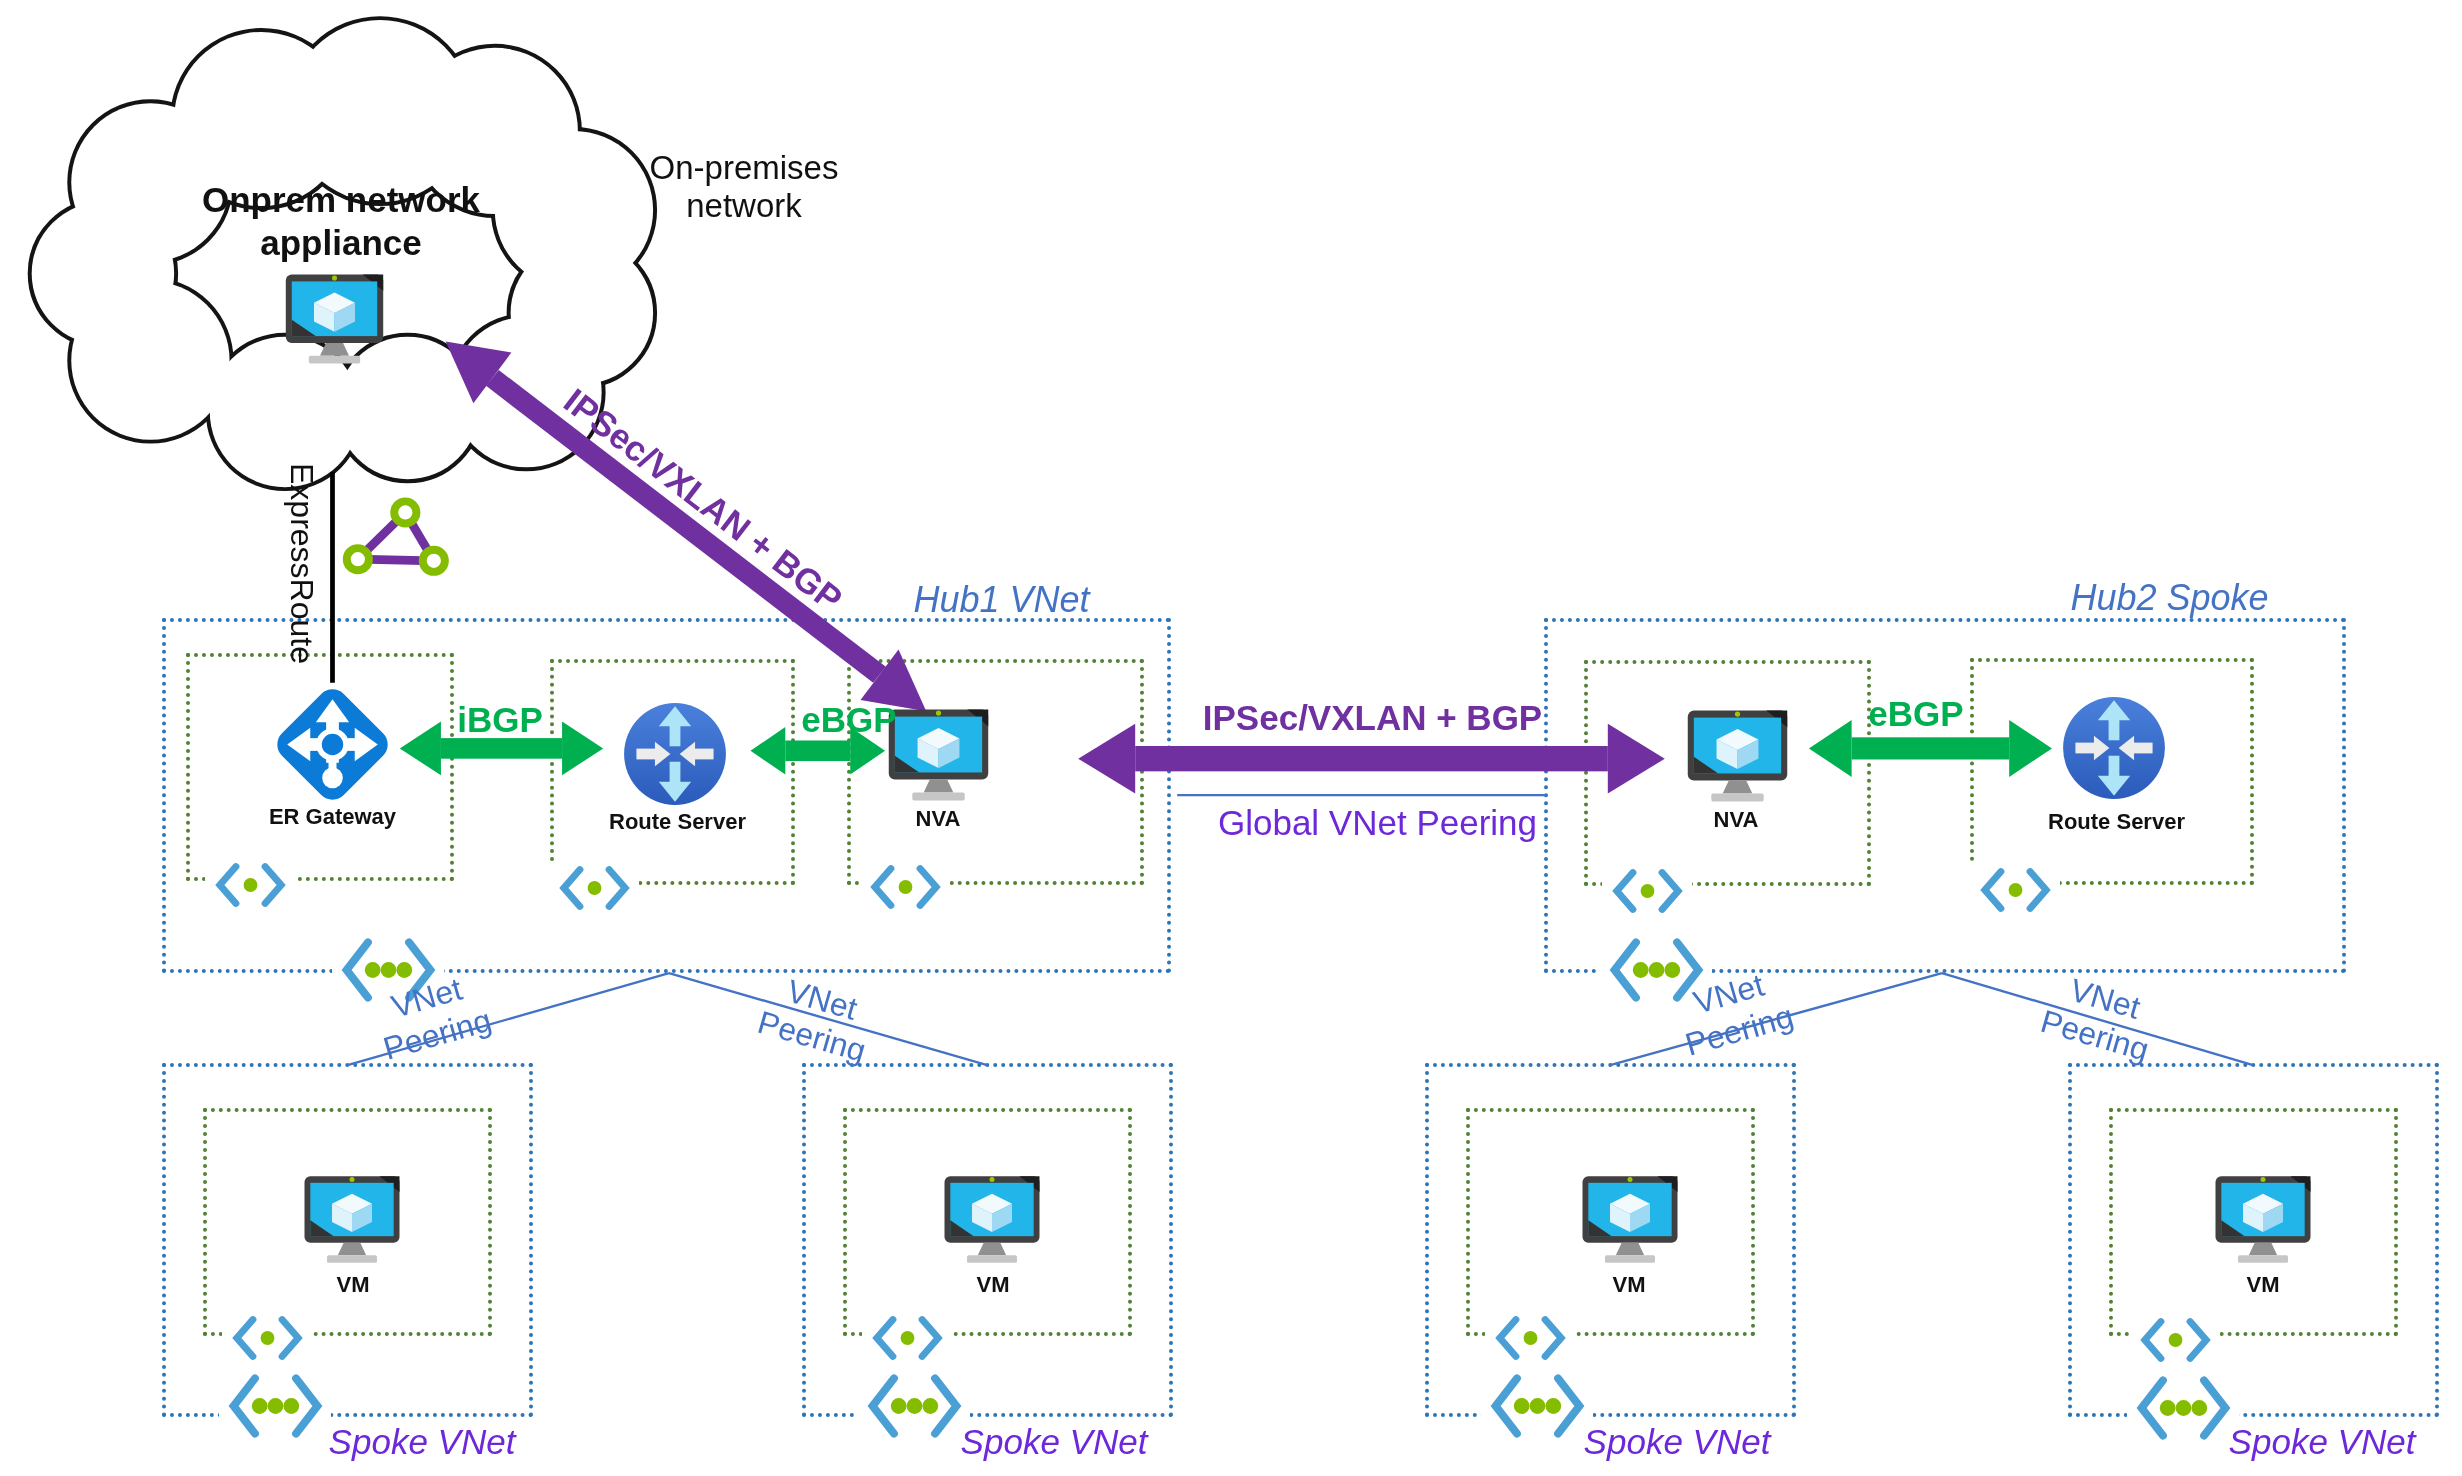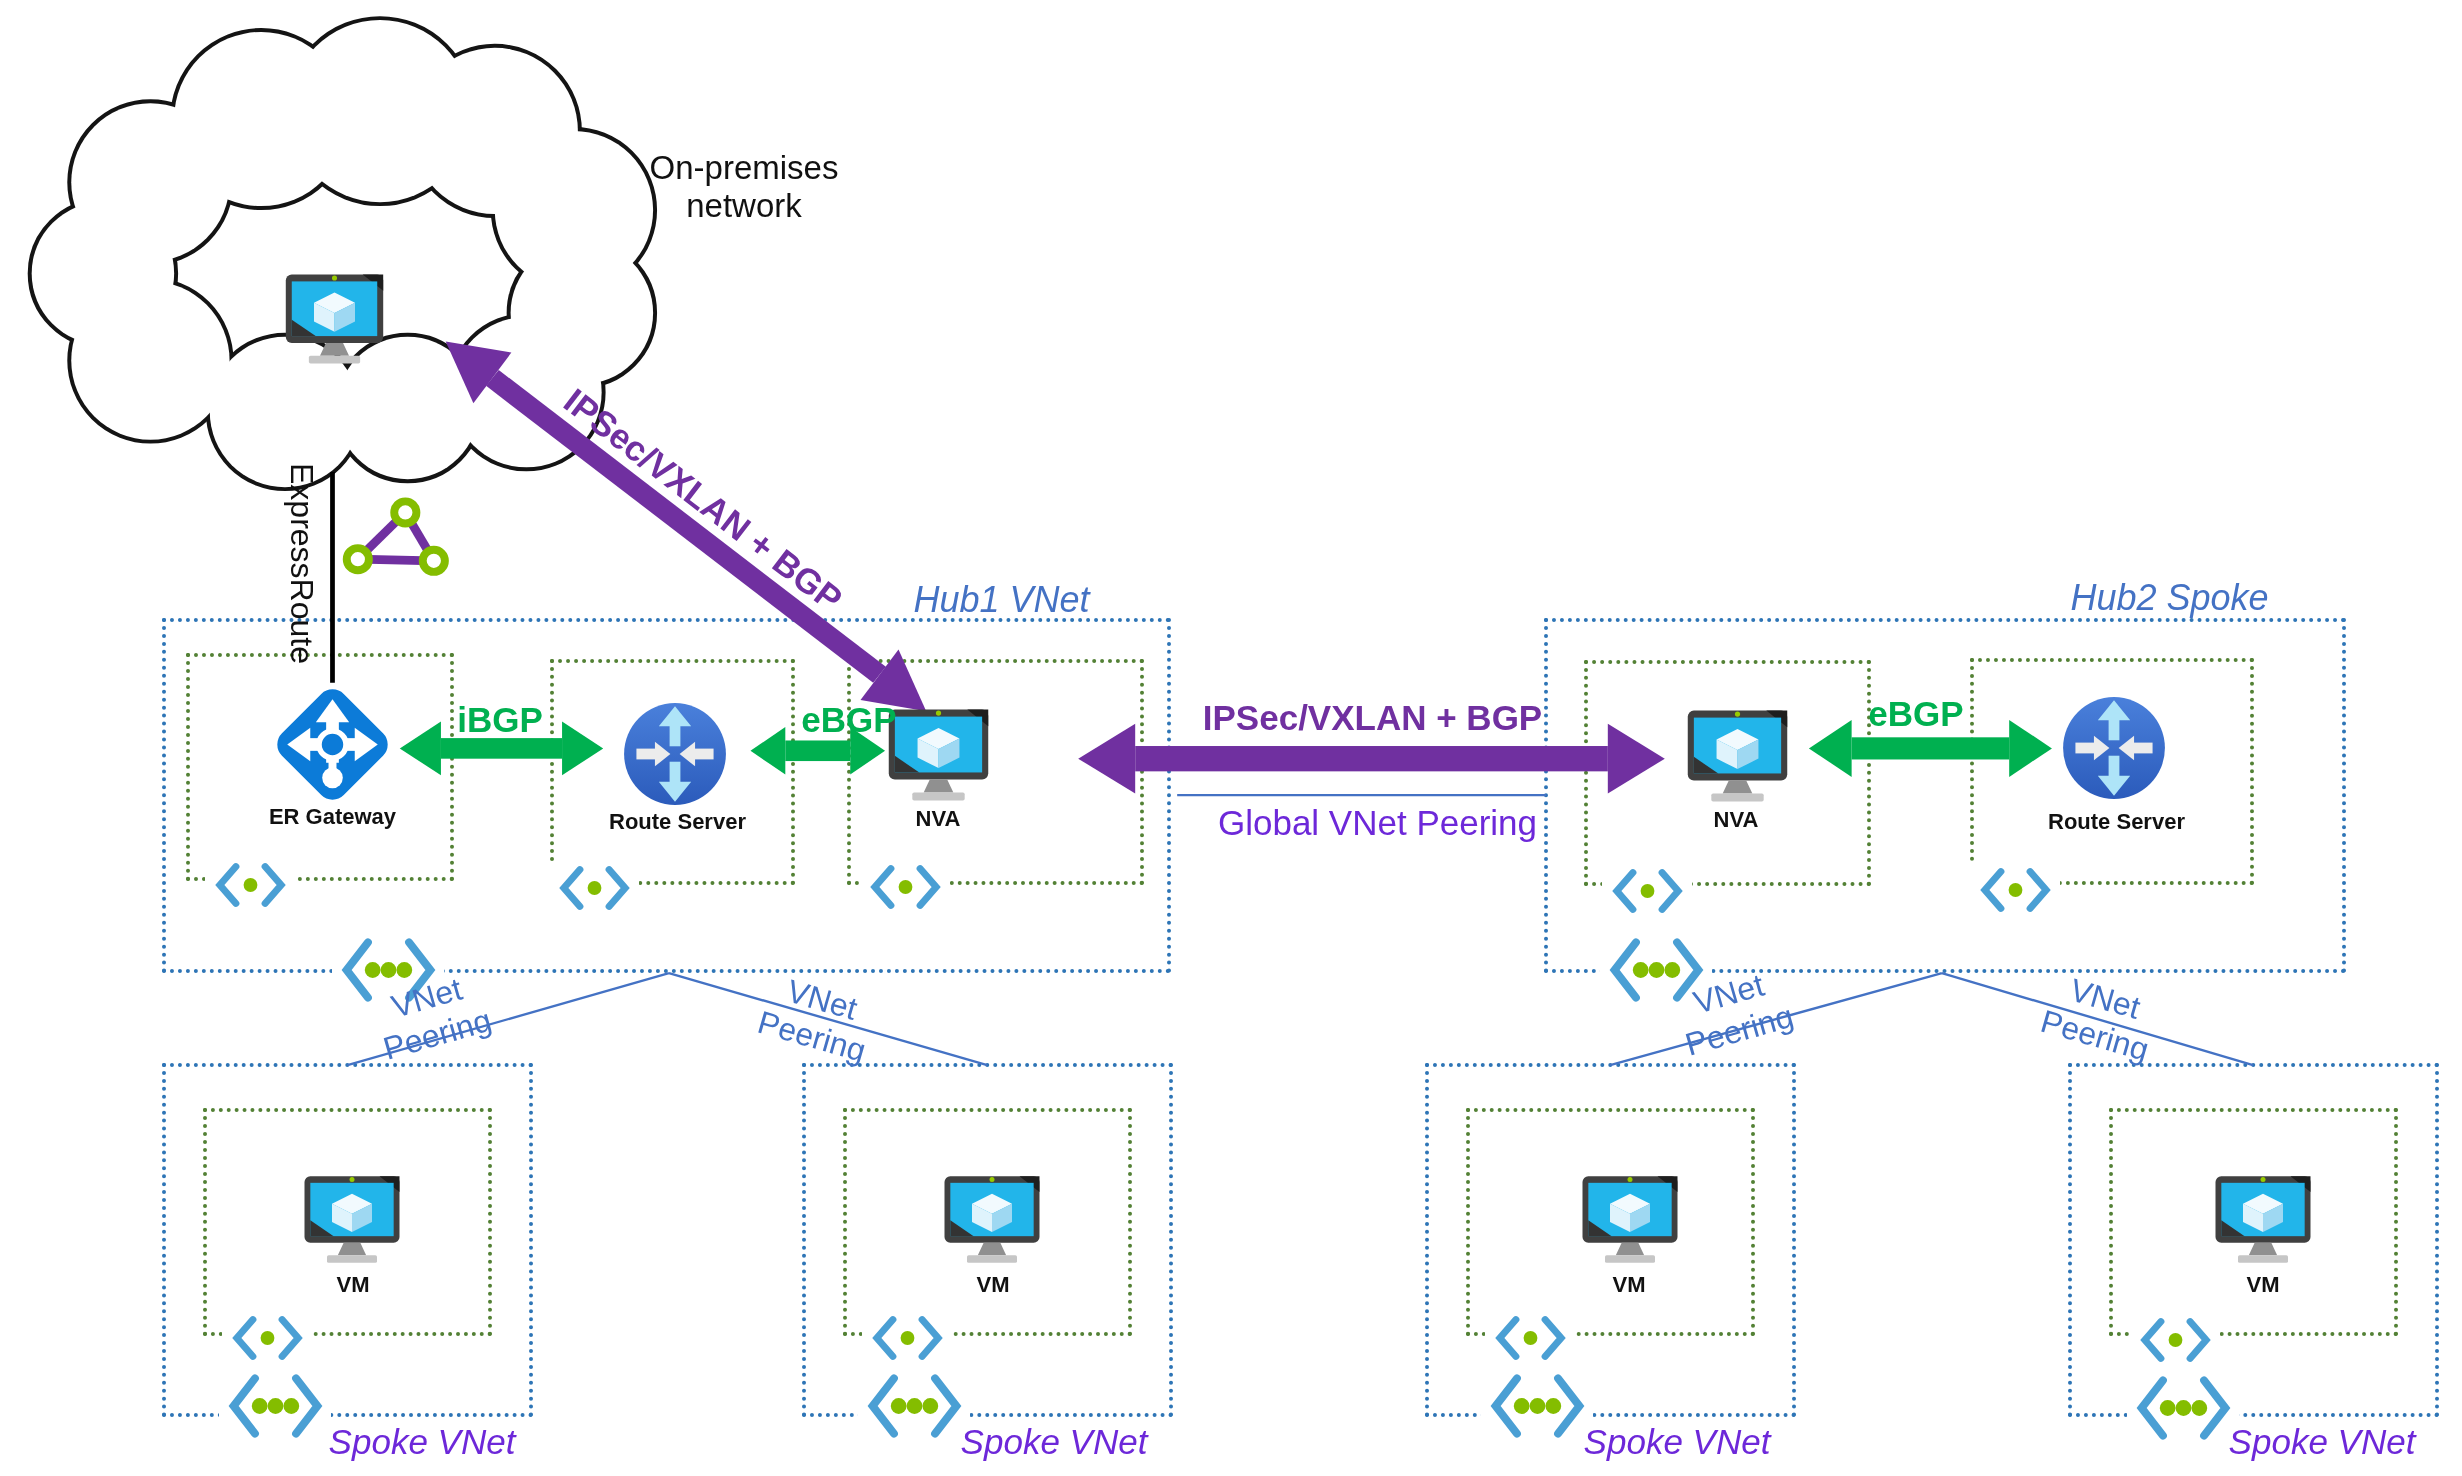--- a/index.html
+++ b/index.html
@@ -400,20 +400,22 @@
   <svg width="103" height="68" viewBox="0 0 130 86">
       <path d="M39 8 L12 43 L39 78" fill="none" stroke="#4A9FD4" stroke-width="10" stroke-linecap="round"></path>
       <path d="M91 8 L118 43 L91 78" fill="none" stroke="#4A9FD4" stroke-width="10" stroke-linecap="round"></path>
       <circle cx="45" cy="43" r="10" fill="#84BD00"></circle>
       <circle cx="65" cy="43" r="10" fill="#84BD00"></circle>
       <circle cx="85" cy="43" r="10" fill="#84BD00"></circle>
     </svg>
 </div>
 
 <div class="lbl cloudlbl" style="left:143px;top:178px;width:396px">
+  <div>Onprem network</div>
+  <div>appliance</div>
 </div>
 
 <div class="lbl blkr" style="left:625px;top:149px;width:238px">
   <div>On-premises</div>
   <div>network</div>
 </div>
 
 <div class="lbl vert" style="left:283px;top:463px;height:348px">ExpressRoute</div>
 
 <div class="lbl purple" style="left:426px;top:480px;width:554px;transform:rotate(37.6deg)">IPSec/VXLAN + BGP</div>

